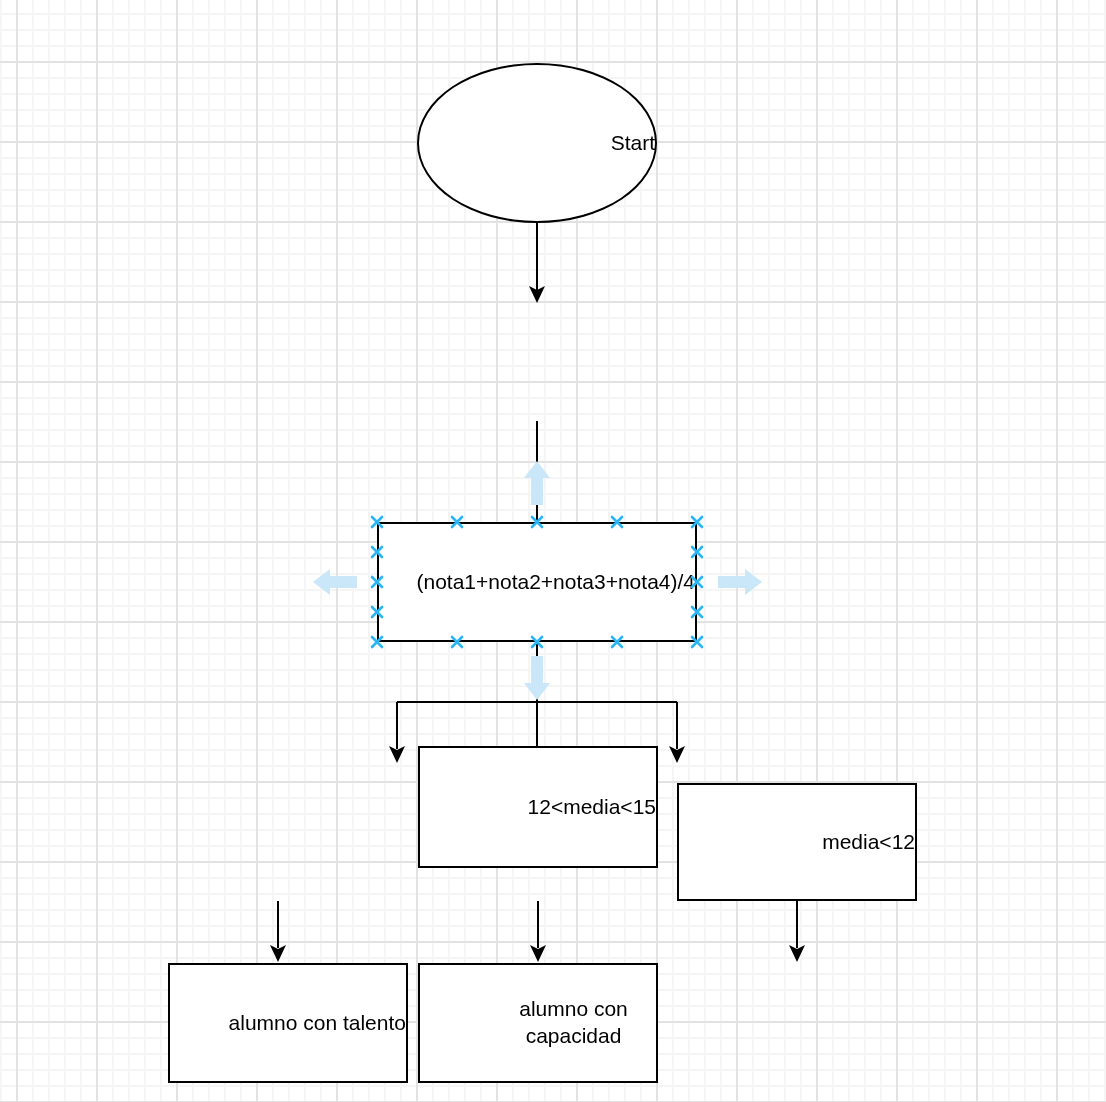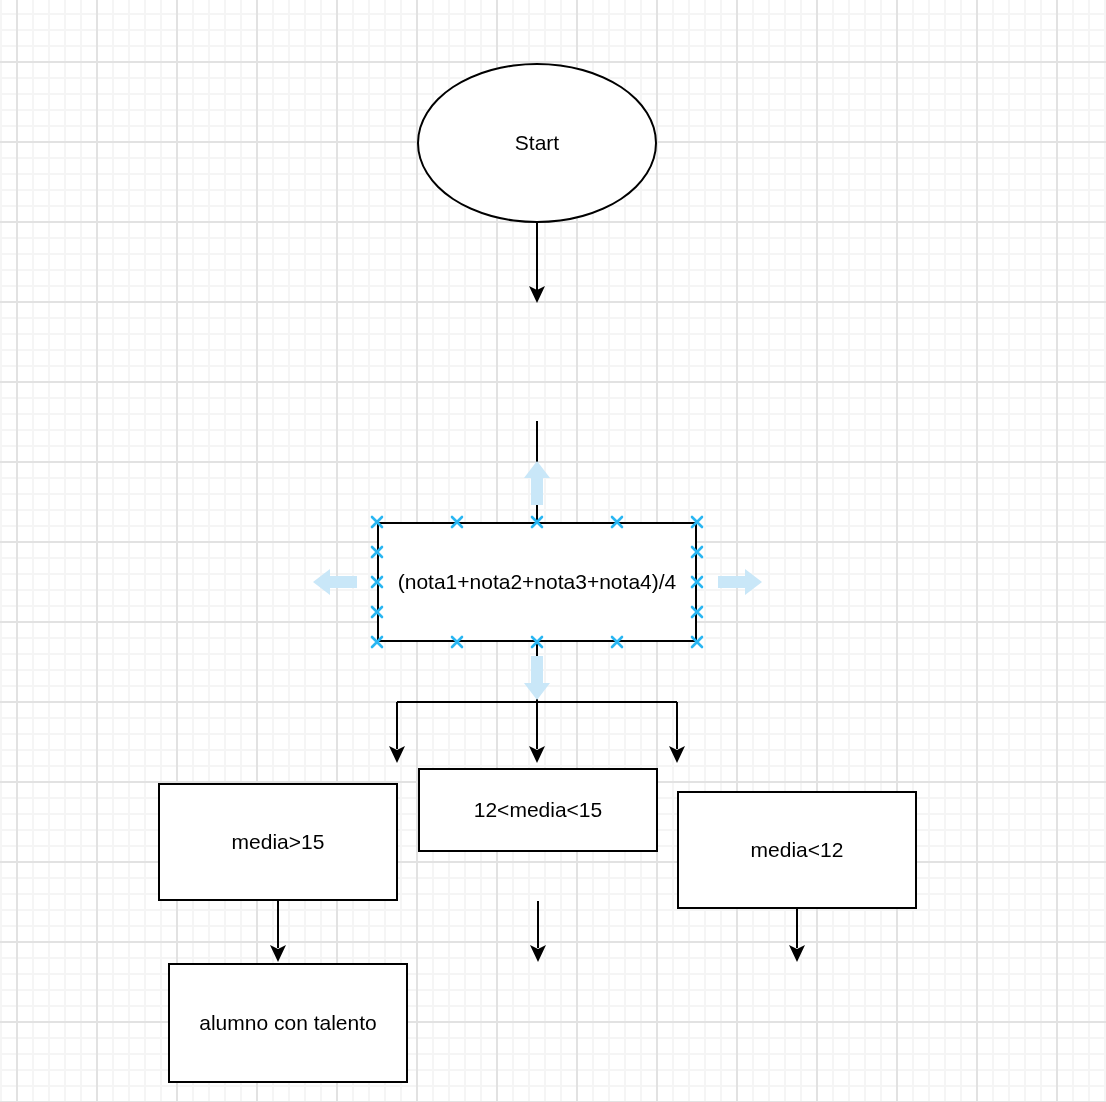--- a/index.html
+++ b/index.html
@@ -17,21 +17,21 @@
       linear-gradient(to bottom,#f5f5f5 2px,transparent 2px);
     background-size:80px 80px,80px 80px,16px 16px,16px 16px;
     background-position:16px 61px,16px 61px,0px 13px,0px 13px;
   }
   svg.layer{position:absolute;left:0;top:0;width:1106px;height:1102px;}
   .edges-layer{z-index:1;}
   .overlay-layer{z-index:3;pointer-events:none;}
   .node{
     position:absolute;z-index:2;box-sizing:border-box;
     background:#ffffff;border:2px solid #000000;
-    display:flex;align-items:center;justify-content:center;
+    display:flex;align-items:center;justify-content:flex-end;
     font-size:21px;line-height:1.28;color:#000000;text-align:center;
   }
   .node.ellipse{border-radius:50%;}
   .node .lbl{display:block;}
   .node.nowrap .lbl{white-space:nowrap;}
   .lbl.w160{max-width:165px;}
   .lbl.w200{max-width:205px;}
   .edge{stroke:#000000;stroke-width:2;fill:none;}
   .ahead{fill:#000000;stroke:none;}
   .xmark{stroke:#29b6f2;stroke-width:2.6;fill:none;stroke-linecap:round;}
@@ -72,36 +72,36 @@
 
   <div class="node ellipse nowrap" style="left:417px;top:63px;width:240px;height:160px;">
     <span class="lbl">Start</span>
   </div>
 
 
   <div class="node nowrap" style="left:377px;top:522px;width:320px;height:120px;">
     <span class="lbl">(nota1+nota2+nota3+nota4)/4</span>
   </div>
 
-  <div class="node nowrap" style="left:158px;top:783px;width:240px;height:118px;">
-    <span class="lbl">media&gt;15</span>
-  </div>
 
-  <div class="node nowrap" style="left:418px;top:768px;width:240px;height:84px;">
+  <div class="node nowrap" style="left:418px;top:746px;width:240px;height:122px;">
     <span class="lbl">12&lt;media&lt;15</span>
   </div>
 
-  <div class="node nowrap" style="left:677px;top:783px;width:240px;height:118px;margin-top:8px;">
+  <div class="node nowrap" style="left:677px;top:783px;width:240px;height:118px;">
     <span class="lbl">media&lt;12</span>
   </div>
 
   <div class="node nowrap" style="left:168px;top:963px;width:240px;height:120px;">
     <span class="lbl">alumno con talento</span>
   </div>
 
+  <div class="node" style="left:418px;top:963px;width:240px;height:120px;">
+    <span class="lbl w160">alumno con capacidad</span>
+  </div>
 
 
   <svg class="layer overlay-layer">
     <g>
       <polygon class="dirarrow" points="537,461 524,478 531,478 531,505 543,505 543,478 550,478"></polygon>
     </g>
     <g>
       <polygon class="dirarrow" points="537,700 524,683 531,683 531,656 543,656 543,683 550,683"></polygon>
     </g>
     <g>

